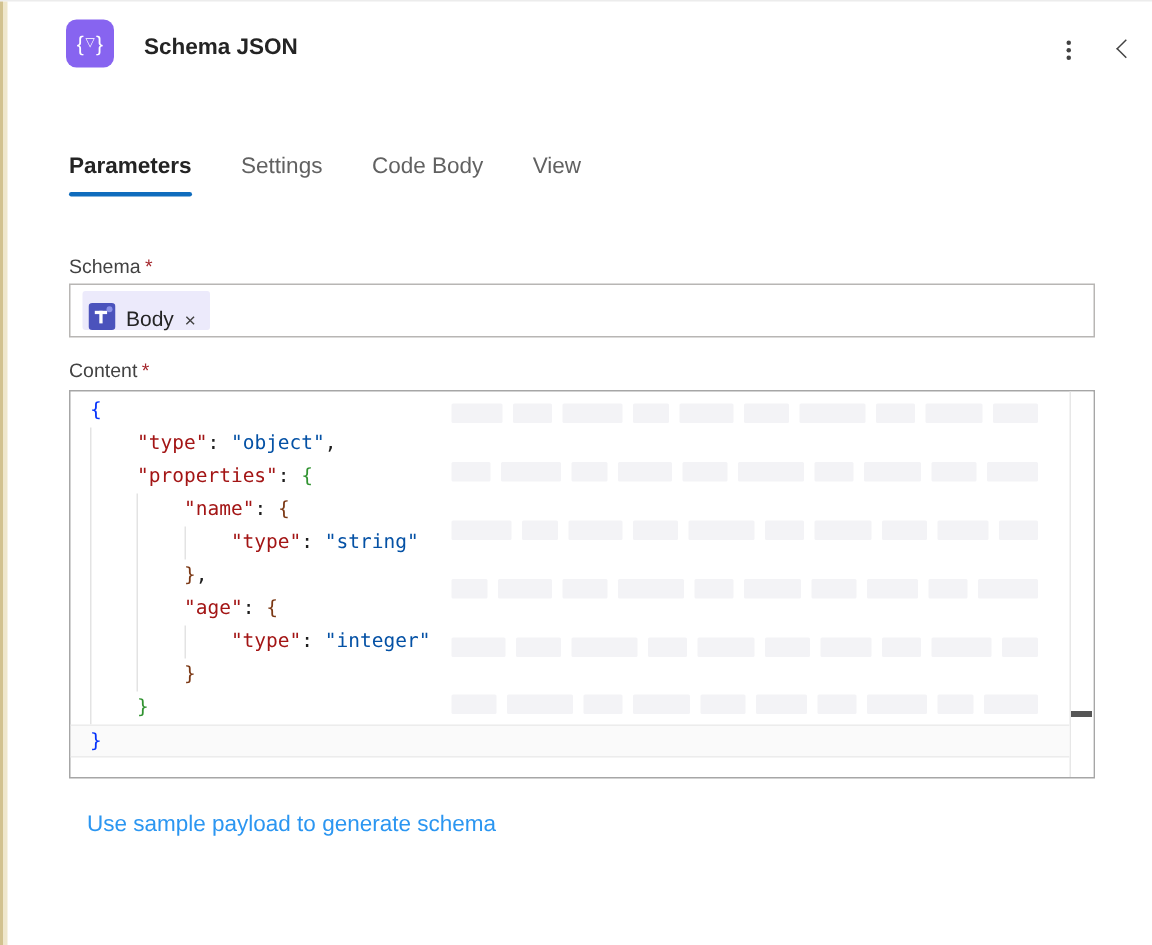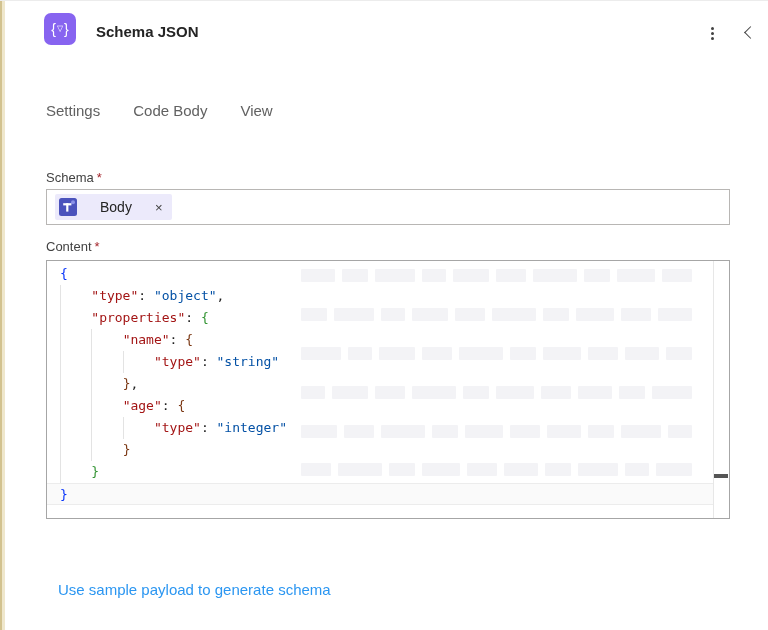--- a/index.html
+++ b/index.html
@@ -31,21 +31,21 @@
   .tab { font-size:15px; color:#616161; padding-bottom:9px; position:relative; cursor:pointer; }
   .tab.active { color:#242424; font-weight:700; }
   .tab.active::after { content:""; position:absolute; left:0; right:0; bottom:-3px; height:3px;
     border-radius:2px; background:var(--accent); }
 
   
   .field-label { position:absolute; font-size:13px; color:#424242; }
   .req { color:#a4262c; margin-left:3px; }
   .content-input { position:absolute; left:46px; top:188px; width:684px; height:36px;
     border:1px solid #b8b6b4; background:#fff; display:flex; align-items:center; padding-left:8px; }
-  .token-pill { display:flex; align-items:center; gap:23px; background:#eceafb; border-radius:2px;
+  .token-pill { display:flex; align-items:flex-end; gap:7px; background:#eceafb; border-radius:2px;
     height:26px; padding:0 9px 0 4px; cursor:pointer; }
   .token-label { font-size:14px; color:#242424; }
   .token-x { font-size:13px; color:#424242; cursor:pointer; line-height:1; }
 
   
   .editor { position:absolute; left:46px; top:259px; width:684px; height:259px;
     border:1px solid #a6a6a6; background:#fff; overflow:hidden; }
   .ruler { position:absolute; top:0; right:0; bottom:0; width:16px; border-left:1px solid #e7e7e7; background:#fff; }
   .ruler-marker { position:absolute; right:1px; top:213px; width:14px; height:4px; background:#555; }
   .code { position:absolute; left:0; top:2px; right:16px;
@@ -56,21 +56,21 @@
   .tok-val { color:var(--token_value); }
   .tok-b1 { color:var(--bracket1); }
   .tok-b2 { color:var(--bracket2); }
   .tok-b3 { color:var(--bracket3); }
   .tok-p { color:#1e1e1e; }
   .guide { position:absolute; width:1px; background:#e3e3e3; z-index:1; }
   .ghost-row { position:absolute; left:254px; display:flex; gap:7px; z-index:0; }
   .ghost-row i { display:block; height:13px; background:#f3f3f6; border-radius:1px; }
 
   
-  .payload-link { position:absolute; left:58px; top:540px; font-size:15px; color:var(--link); cursor:pointer;margin-top:40px; }
+  .payload-link { position:absolute; left:58px; top:540px; font-size:15px; color:var(--link); cursor:pointer; }
 </style>
 </head>
 <body>
 
 <div id="app">
   <div class="left-strip"></div>
 
   <div class="hdr-icon">
     <span class="brace">{</span>
       <span class="nabla">▽</span>
@@ -80,20 +80,21 @@
   <div class="kebab">
       <i></i>
       <i></i>
       <i></i>
     </div>
   <div class="chev-btn">
     <span class="chev"></span>
   </div>
 
   <div class="tabs">
+    <div class="tab active">Parameters</div>
     <div class="tab">Settings</div>
     <div class="tab">Code Body</div>
     <div class="tab">View</div>
   </div>
 
   <div class="field-label" style="left:46px; top:169px;">
     <span>Schema</span><span class="req">*</span>
   </div>
   <div class="content-input">
     <div class="token-pill">

